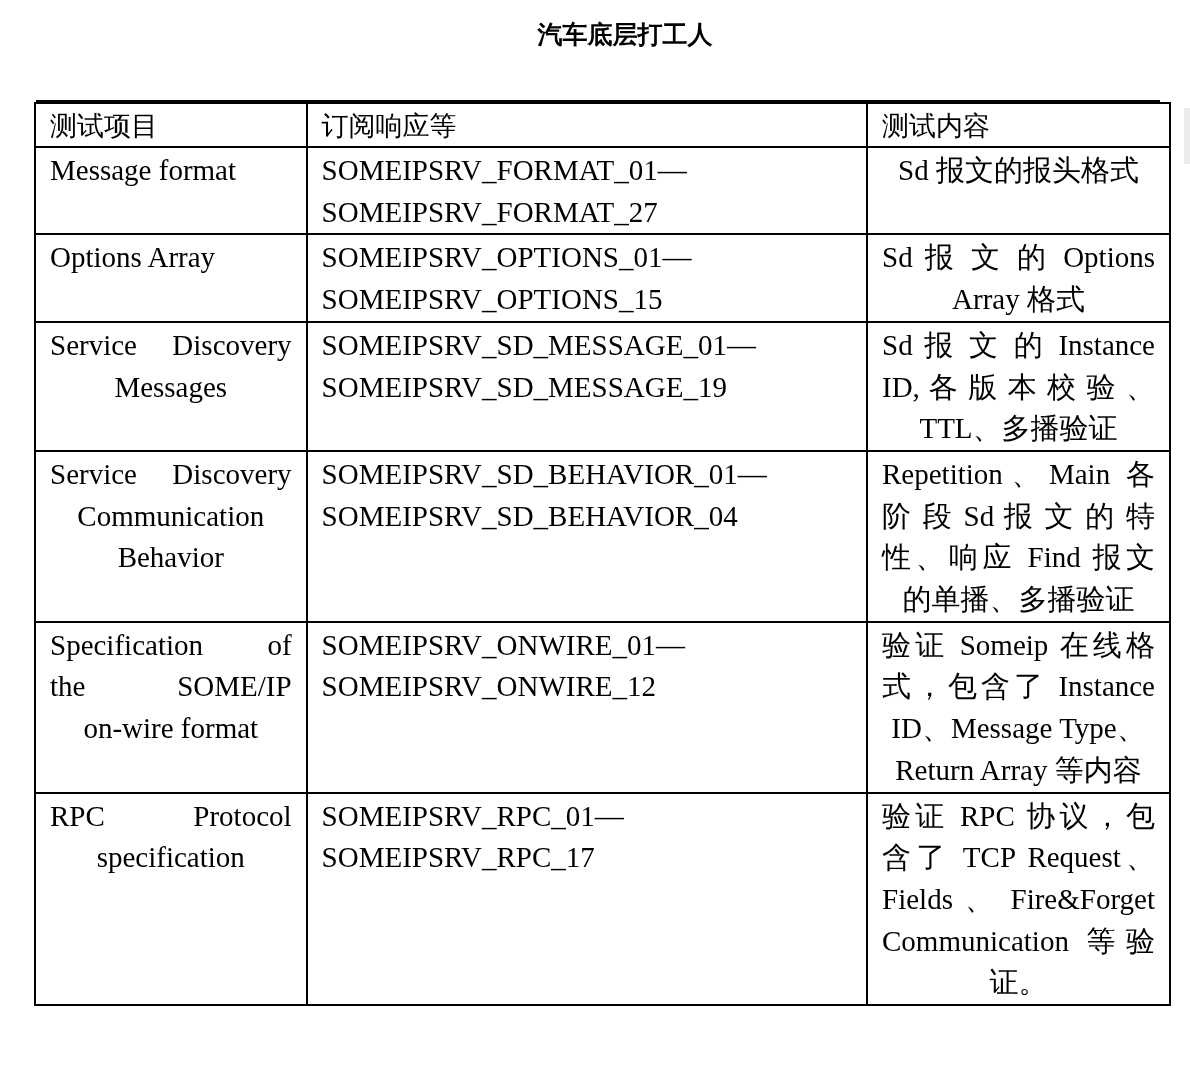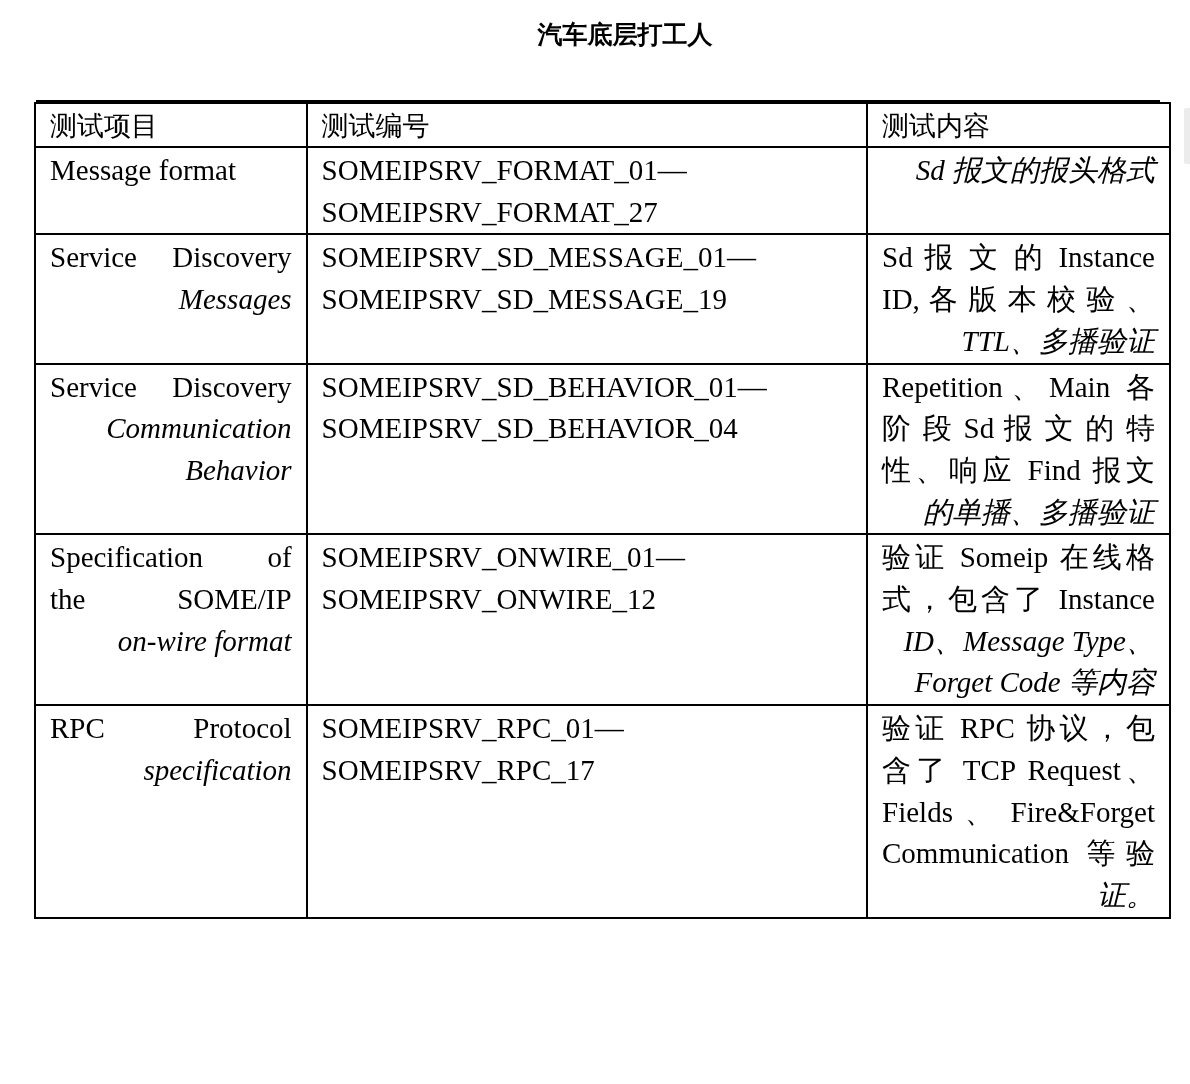--- a/index.html
+++ b/index.html
@@ -70,57 +70,69 @@
     .col3 { width: 280px; }
     .line { display: block; white-space: nowrap; }
     .j-line {
       display: block;
       text-align: justify;
       text-align-last: justify;
       white-space: normal;
     }
     .last-line {
       display: block;
-      text-align: right;
-      font-style: italic;
+      text-align: center;
     }
   </style>
 </head>
 <body>
 
 <div class="doc-title">汽车底层打工人</div>
 <div class="top-rule"></div>
 <div class="side-tab"></div>
 
 <table class="test-table">
   <colgroup>
     <col class="col1">
     <col class="col2">
     <col class="col3">
   </colgroup>
   <tbody>
     <tr style="height:44px;">
       <td class="header-cell">测试项目</td>
-      <td class="header-cell">测试编号</td>
+      <td class="header-cell">订阅响应等</td>
       <td class="header-cell">测试内容</td>
     </tr>
 
     <tr style="height:84px;padding-left:23px;">
       <td>
         <span class="line">Message format</span>
       </td>
       <td>
         <span class="line">SOMEIPSRV_FORMAT_01—</span>
         <span class="line">SOMEIPSRV_FORMAT_27</span>
       </td>
       <td>
         <span class="last-line">Sd 报文的报头格式</span>
       </td>
     </tr>
 
+    <tr style="height:84px;">
+      <td>
+        <span class="line">Options Array</span>
+      </td>
+      <td>
+        <span class="line">SOMEIPSRV_OPTIONS_01—</span>
+        <span class="line">SOMEIPSRV_OPTIONS_15</span>
+      </td>
+      <td>
+        <span class="j-line">Sd 报 文 的 Options</span>
+        <span class="last-line">Array 格式</span>
+      </td>
+    </tr>
 
     <tr style="height:126px;">
       <td>
         <span class="j-line">Service Discovery</span>
         <span class="last-line">Messages</span>
       </td>
       <td>
         <span class="line">SOMEIPSRV_SD_MESSAGE_01—</span>
         <span class="line">SOMEIPSRV_SD_MESSAGE_19</span>
       </td>
@@ -157,21 +169,21 @@
         <span class="last-line">on-wire format</span>
       </td>
       <td>
         <span class="line">SOMEIPSRV_ONWIRE_01—</span>
         <span class="line">SOMEIPSRV_ONWIRE_12</span>
       </td>
       <td>
         <span class="j-line">验证 Someip 在线格</span>
         <span class="j-line">式，包含了 Instance</span>
         <span class="last-line">ID、Message Type、</span>
-        <span class="last-line">Forget Code 等内容</span>
+        <span class="last-line">Return Array 等内容</span>
       </td>
     </tr>
 
     <tr style="height:210px;">
       <td>
         <span class="j-line">RPC Protocol</span>
         <span class="last-line">specification</span>
       </td>
       <td>
         <span class="line">SOMEIPSRV_RPC_01—</span>

